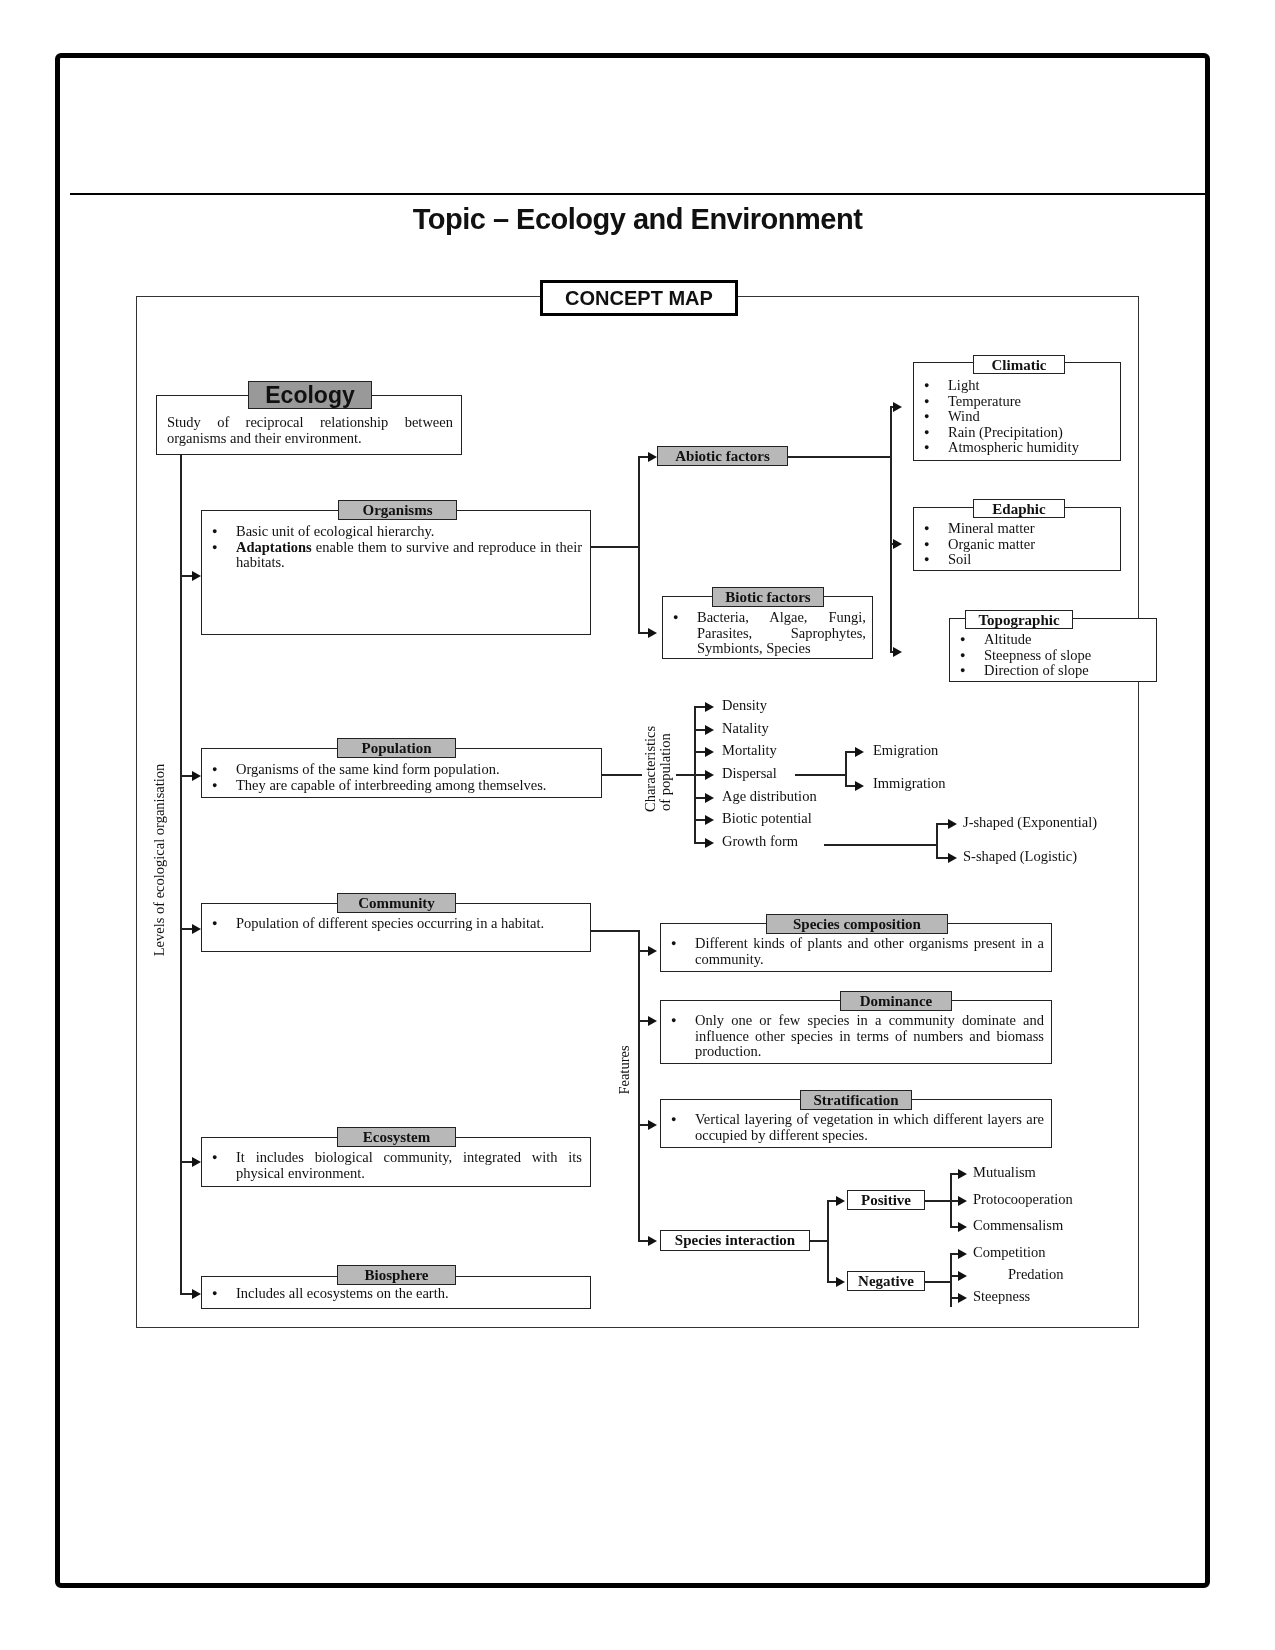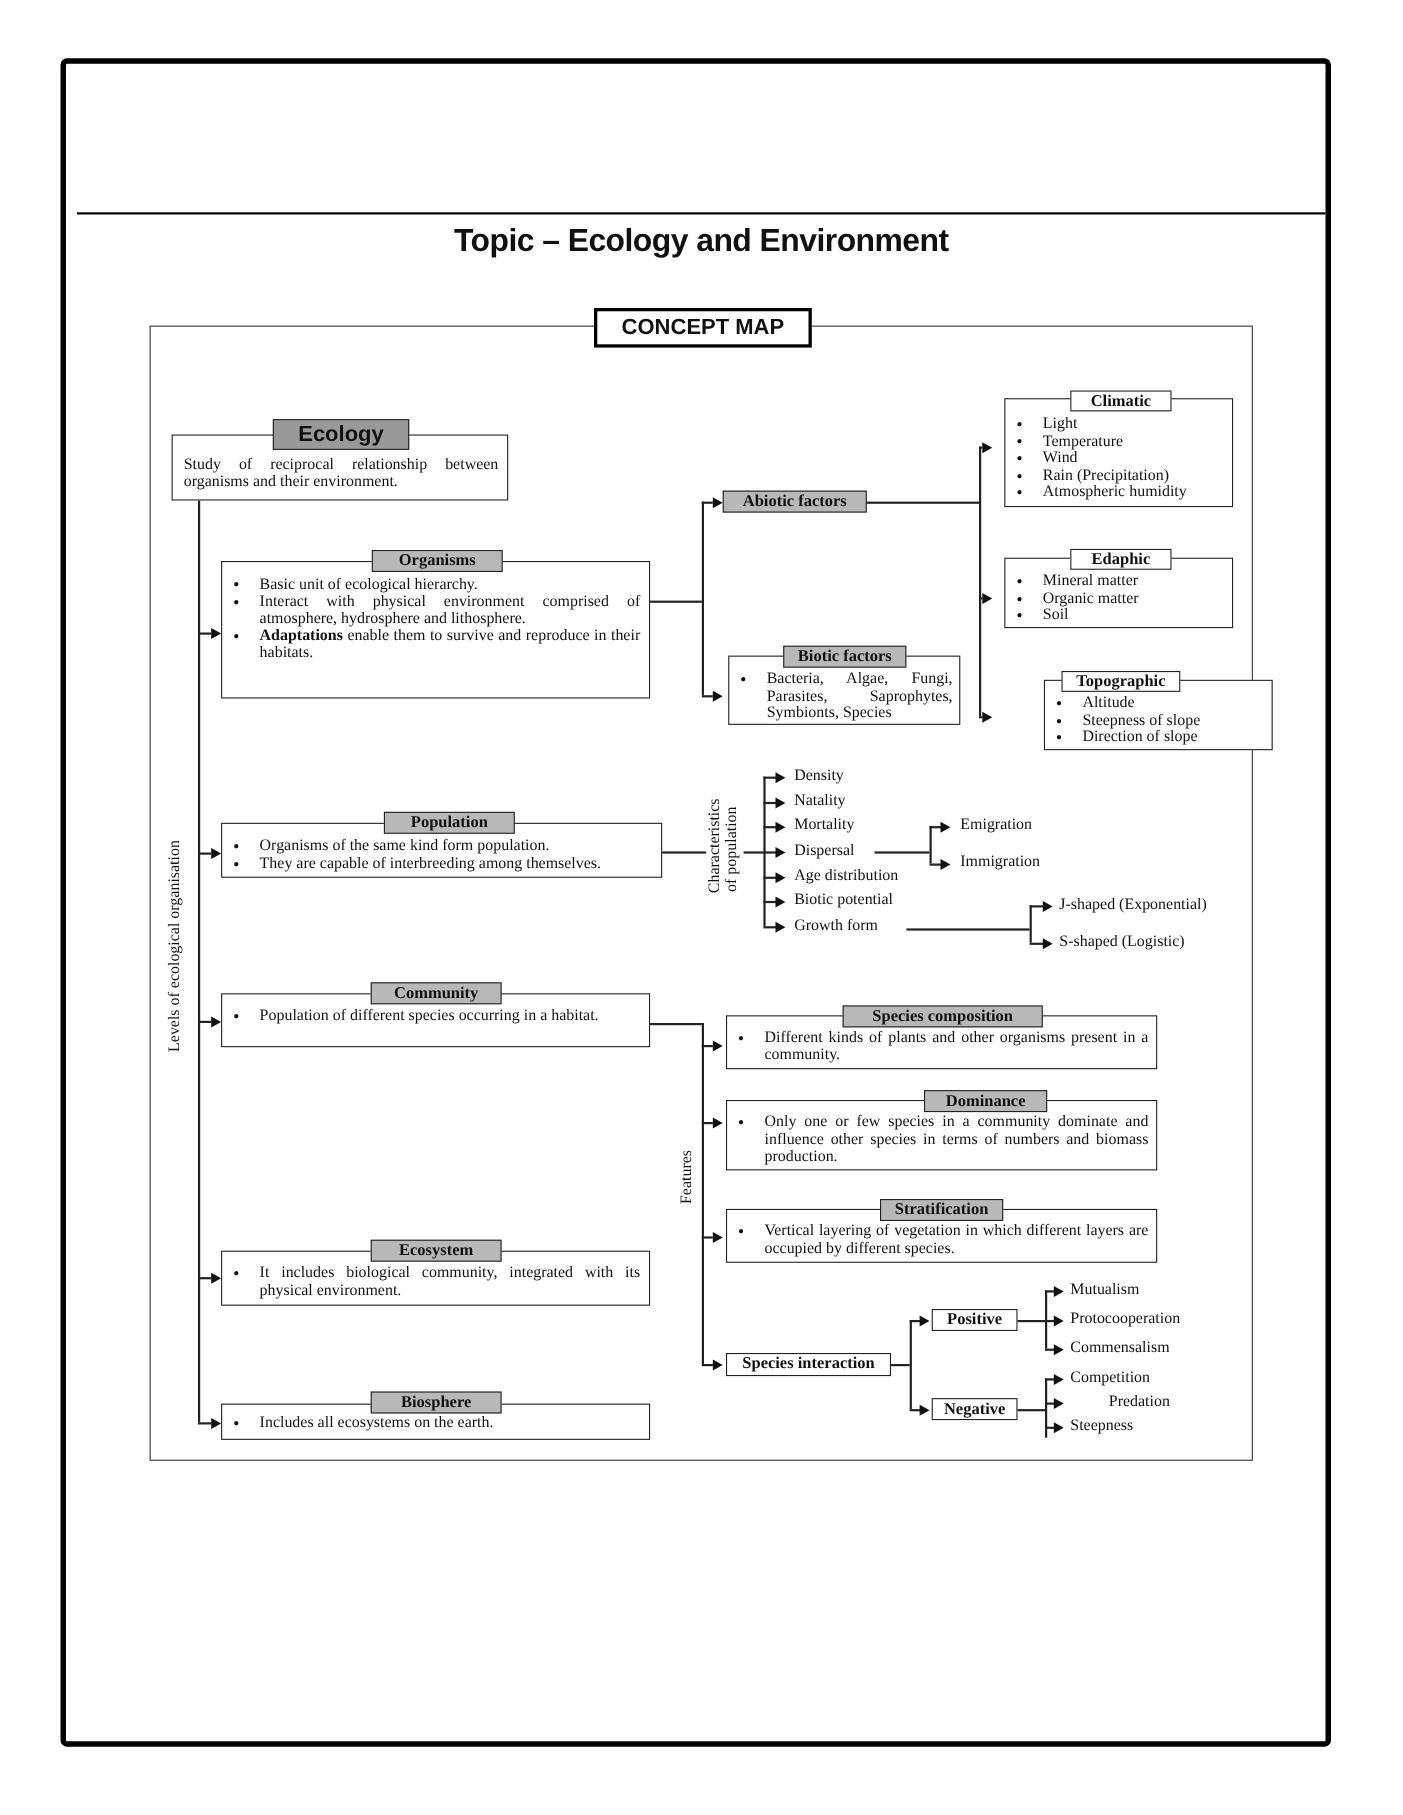--- a/index.html
+++ b/index.html
@@ -29,31 +29,30 @@
 <div class="page-border"></div>
 <div class="header-rule"></div>
 <div class="topic-title">Topic – Ecology and Environment</div>
 
 <div class="map-frame"></div>
 <div class="map-title">CONCEPT MAP</div>
 
 <div class="box" style="left:156px;top:395px;width:306px;height:60px;padding:19px 8px 0 10px;">
   <div style="text-align:justify;">Study of reciprocal relationship between organisms and their environment.</div>
 </div>
-<div class="tag" style="left:248px;top:381px;width:124px;height:28px;font-family:'Liberation Sans',sans-serif;font-size:20px;line-height:26px;background:#999;">Ecology</div>
+<div class="tag" style="left:248px;top:381px;width:124px;height:28px;font-family:'Liberation Sans',sans-serif;font-size:23px;line-height:26px;background:#999;">Ecology</div>
 
 <div class="ln v" style="left:180px;top:455px;height:838px;"></div>
 <div class="vtext" style="left:152px;top:960px;width:200px;">Levels of ecological organisation</div>
 
 <div class="ln h" style="left:180px;top:575px;width:12px;"></div>
 <div class="arr" style="left:192px;top:571px;"></div>
 <div class="box" style="left:201px;top:510px;width:390px;height:125px;padding:13px 8px 0 0;">
   <ul class="bl">
     <li>Basic unit of ecological hierarchy.</li>
-    <li>Interact with physical environment comprised of atmosphere, hydrosphere and lithosphere.</li>
     <li><b>Adaptations</b><span> enable them to survive and reproduce in their habitats.</span></li>
   </ul>
 </div>
 <div class="tag" style="left:338px;top:500px;width:119px;height:20px;">Organisms</div>
 
 <div class="ln h" style="left:591px;top:546px;width:47px;"></div>
 <div class="ln v" style="left:638px;top:456px;height:176px;"></div>
 <div class="ln h" style="left:638px;top:456px;width:10px;"></div>
 <div class="arr" style="left:648px;top:452px;"></div>
 <div class="ln h" style="left:638px;top:632px;width:10px;"></div>
@@ -106,21 +105,21 @@
 <div class="tag" style="left:712px;top:587px;width:112px;height:20px;">Biotic factors</div>
 
 <div class="ln h" style="left:180px;top:775px;width:12px;"></div>
 <div class="arr" style="left:192px;top:771px;"></div>
 <div class="box" style="left:201px;top:748px;width:401px;height:50px;padding:13px 4px 0 0;">
   <ul class="bl">
     <li style="text-align:left;">Organisms of the same kind form population.</li>
     <li style="text-align:left;">They are capable of interbreeding among themselves.</li>
   </ul>
 </div>
-<div class="tag" style="left:337px;top:738px;width:119px;height:20px;margin-left:12px;">Population</div>
+<div class="tag" style="left:337px;top:738px;width:119px;height:20px;">Population</div>
 
 <div class="ln h" style="left:602px;top:774px;width:40px;"></div>
 <div class="vtext" style="left:643px;top:812px;width:80px;">
   <div>Characteristics</div>
   <div>of population</div>
 </div>
 <div class="ln h" style="left:676px;top:774px;width:18px;"></div>
 <div class="ln v" style="left:694px;top:706px;height:136px;"></div>
 
 <div class="ln h" style="left:694px;top:706px;width:13px;"></div>

